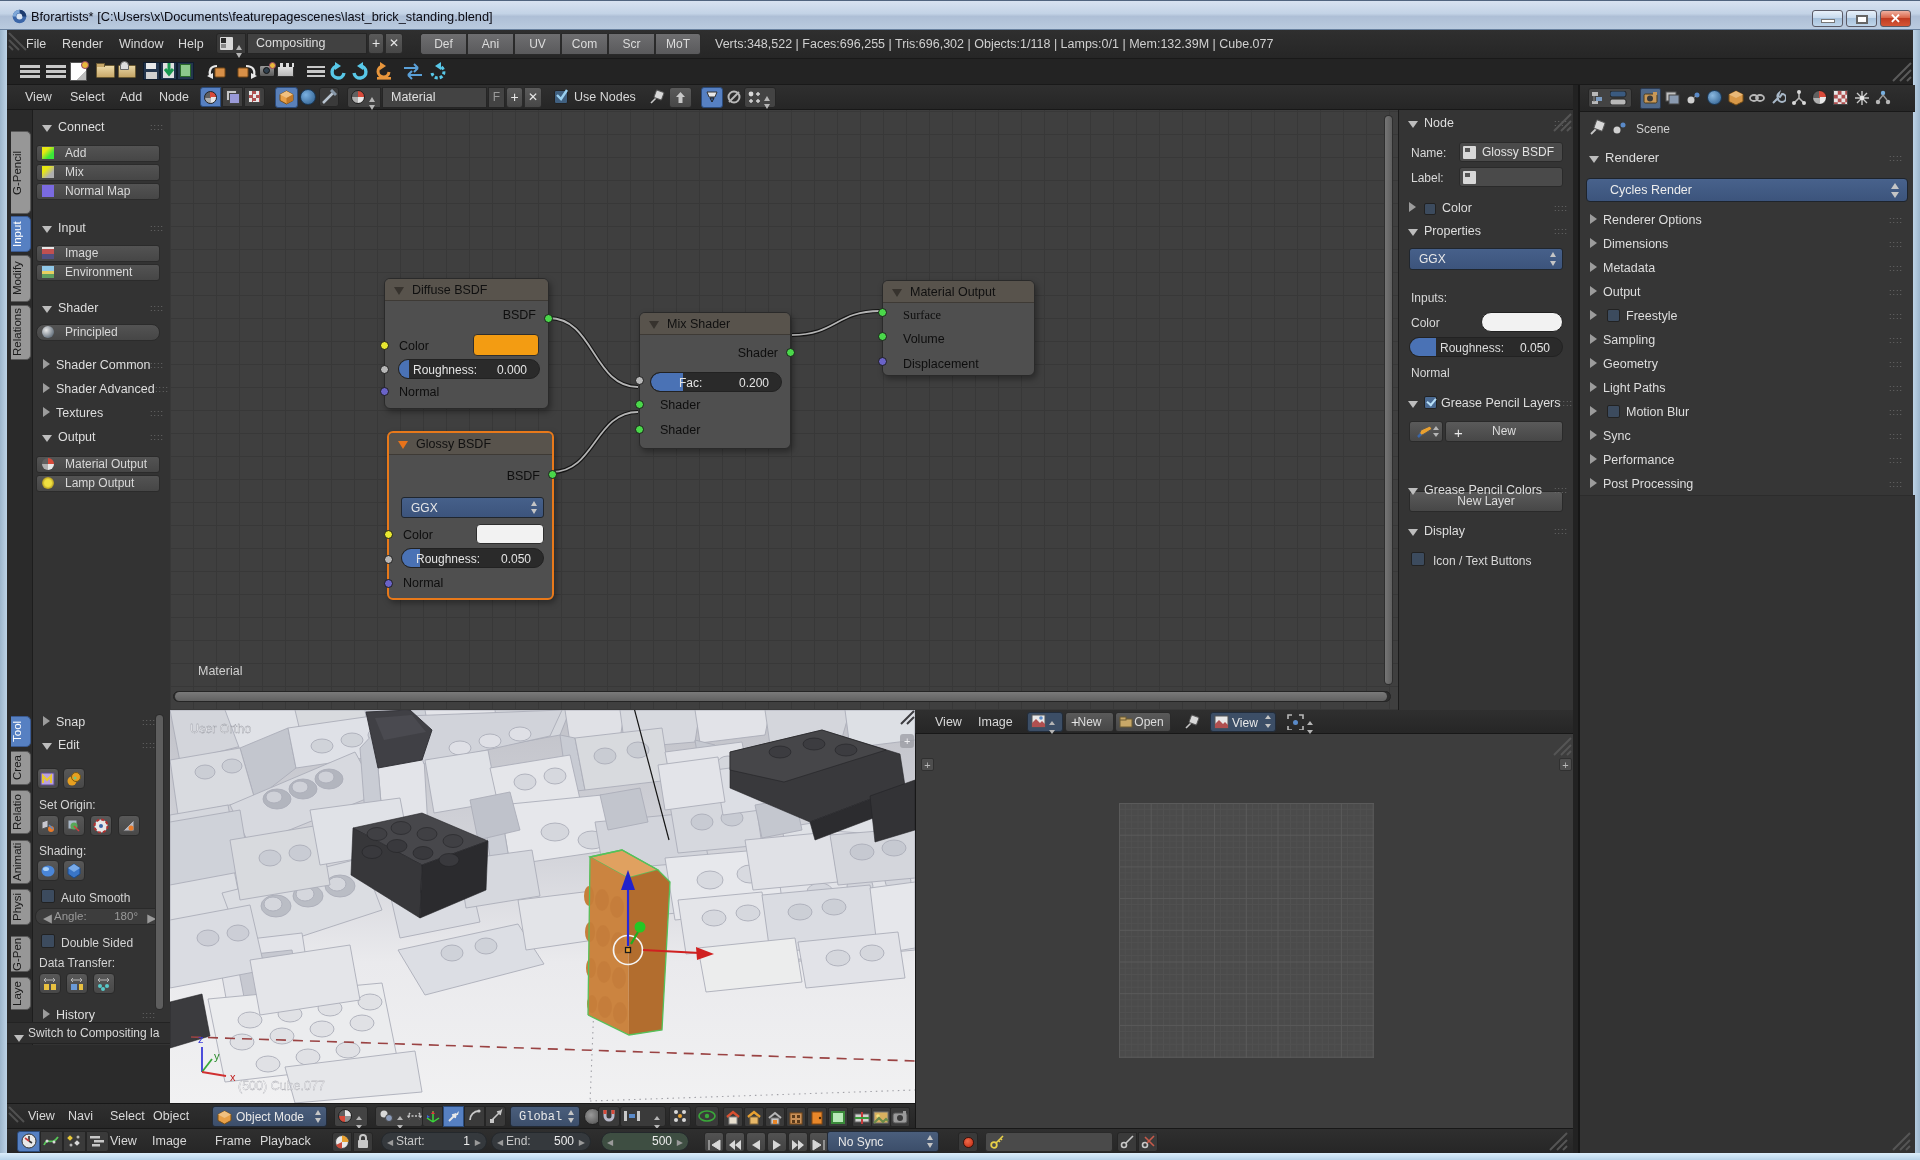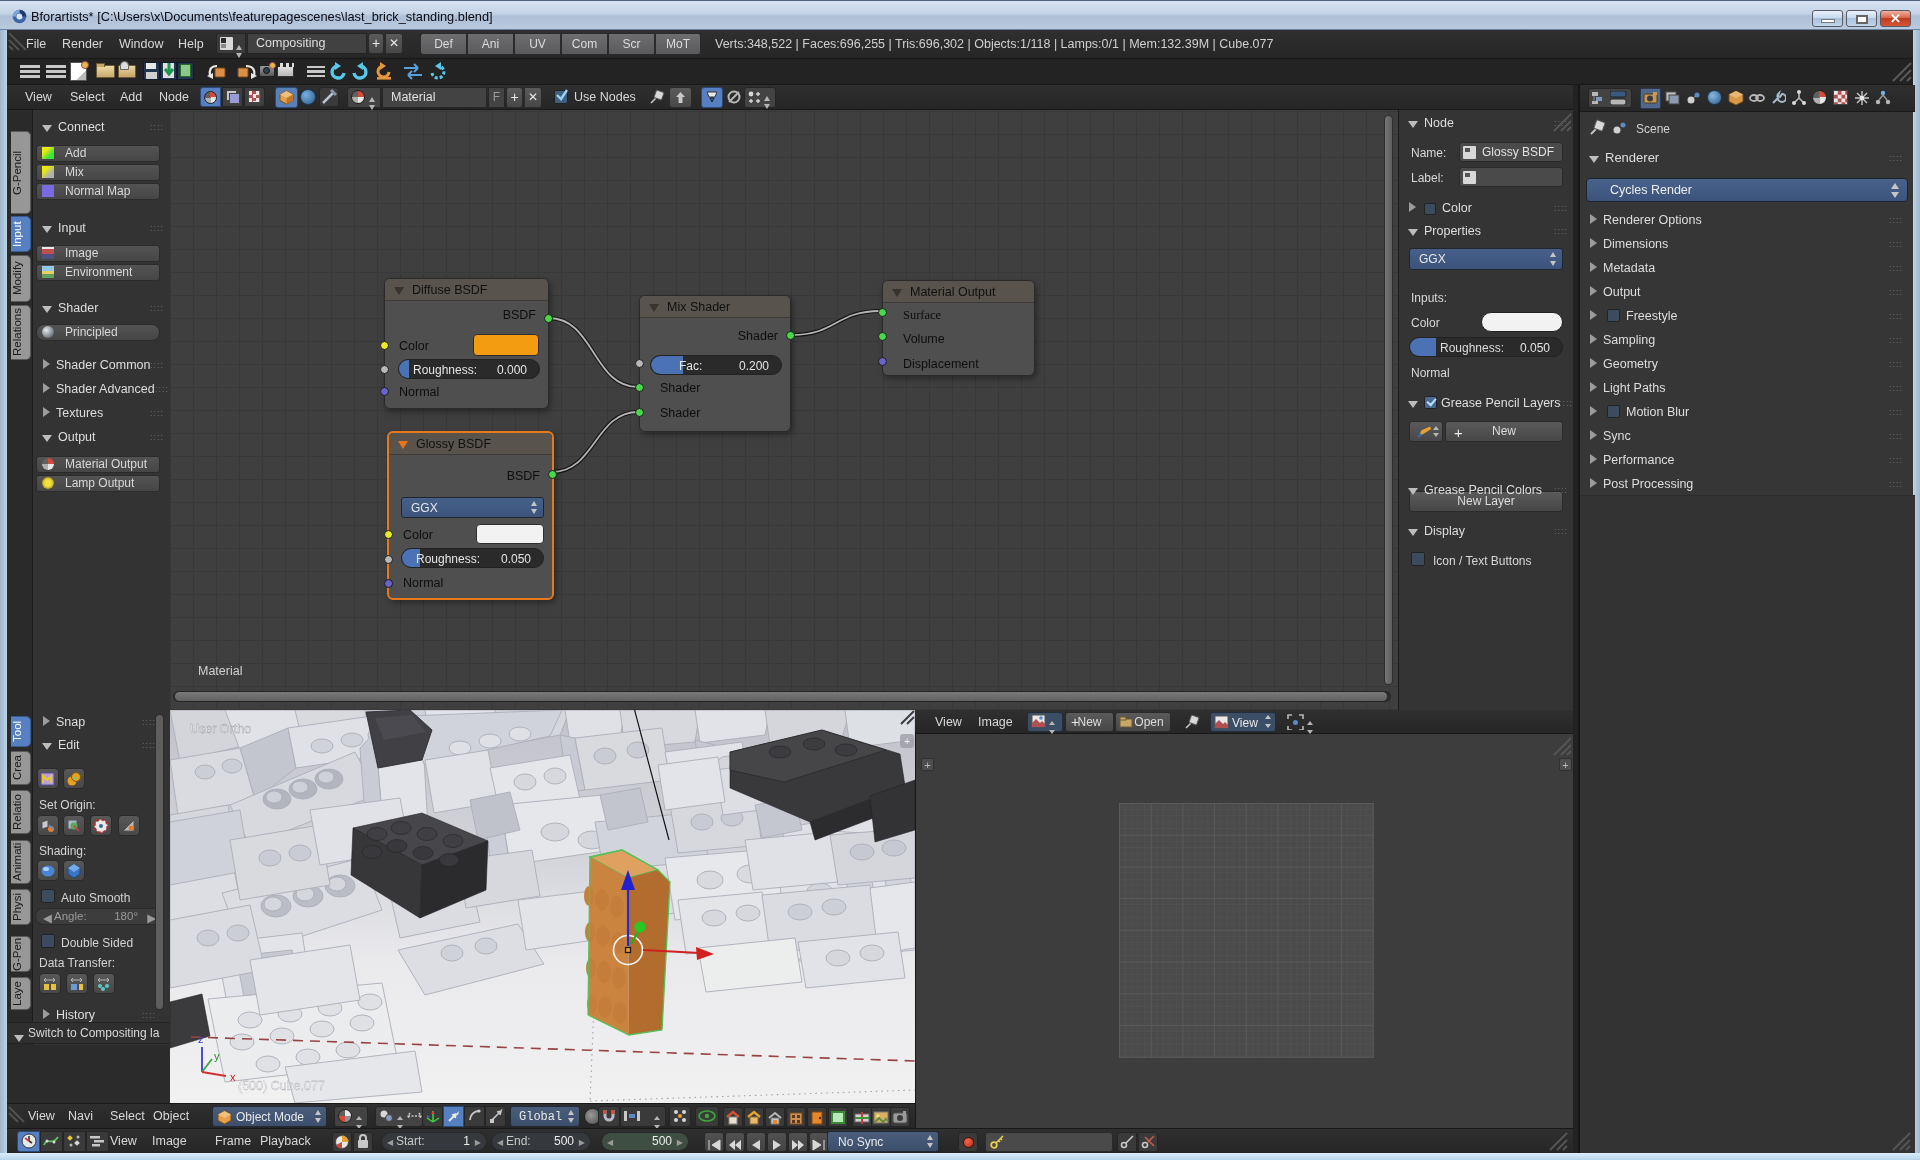--- a/index.html
+++ b/index.html
@@ -260,21 +260,21 @@
           <span class="ns-l">Roughness:</span>
           <span class="ns-r">0.000</span>
         </div>
     <div class="nlab" style="left:14px;top:106px;">Normal</div>
     <div class="sock" style="left:-5px;top:62px;background:#e8e830;"></div>
     <div class="sock" style="left:-5px;top:86px;background:#b8b8b8;"></div>
     <div class="sock" style="left:-5px;top:108px;background:#6a63c8;"></div>
     <div class="sock" style="right:-5px;top:35px;background:#4ad84a;"></div>
   </div>
 
-  <div class="node" style="left:469px;top:185px;width:152px;height:137px;">
+  <div class="node" style="left:469px;top:202px;width:152px;height:137px;">
     <div class="nhead"><span class="ntri"></span>Mix Shader</div>
     <div class="nlab" style="right:12px;top:33px;">Shader</div>
     <div class="nslider" style="left:10px;top:59px;width:132px;">
           <span class="ncap" style="width:32px;border-radius:10px 0 0 10px;"></span>
           <span class="ns-l" style="left:28px;">Fac:</span>
           <span class="ns-r">0.200</span>
         </div>
     <div class="nlab" style="left:20px;top:85px;">Shader</div>
     <div class="nlab" style="left:20px;top:110px;">Shader</div>
     <div class="sock" style="left:-5px;top:63px;background:#b8b8b8;"></div>

